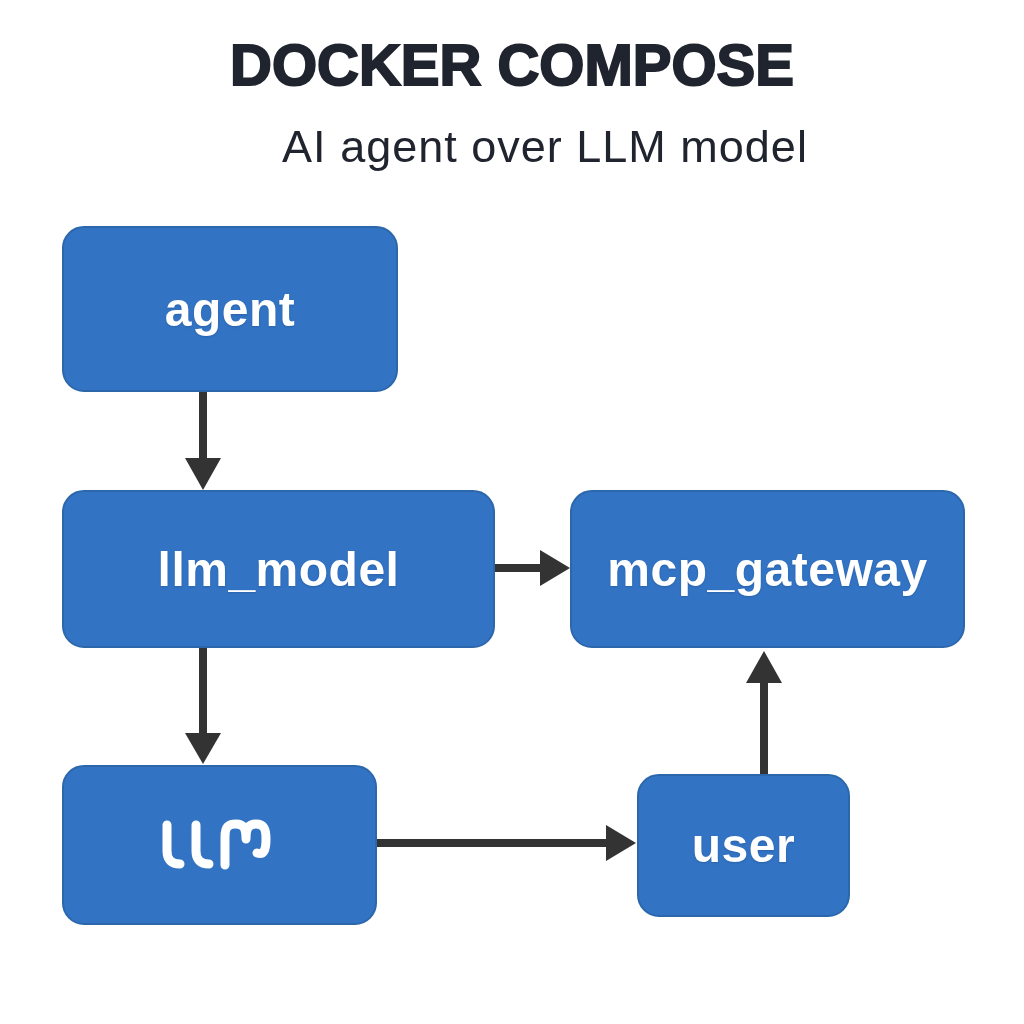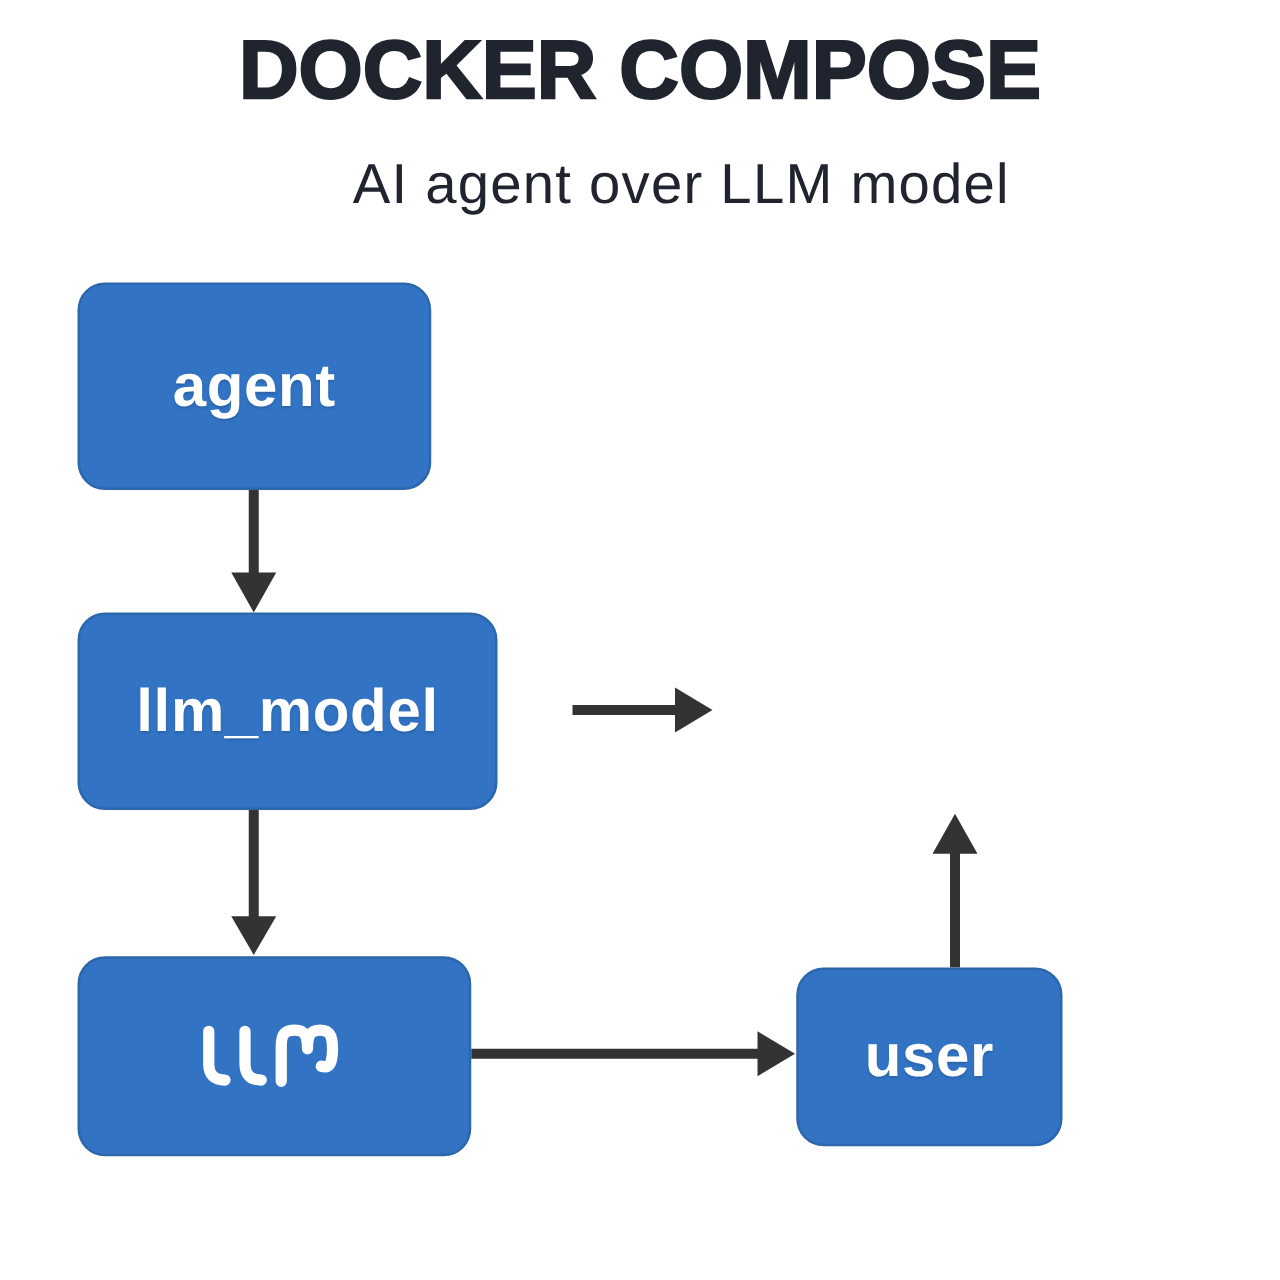--- a/index.html
+++ b/index.html
@@ -4,23 +4,23 @@
 <style>
   html,body{margin:0;padding:0;background:#ffffff;}
   .canvas{
     position:relative;
     width:1024px;height:1024px;
     background:#ffffff;
     overflow:hidden;
     font-family:"Liberation Sans", sans-serif;
   }
   .title{
-    position:absolute;top:22px;left:0;width:100%;
+    position:absolute;top:36px;left:0;width:100%;
     text-align:center;
-    font-size:66px;line-height:1.0;
+    font-size:58px;line-height:1.0;
     font-weight:900;
     letter-spacing:0px;
     color:#20242e;
     -webkit-text-stroke:2px #20242e;
     margin:0;
   }
   .subtitle{
     position:absolute;top:122px;left:0;width:100%;
     text-align:center;
     font-size:45px;line-height:1.1;
@@ -38,22 +38,22 @@
     box-sizing:border-box;
     display:flex;align-items:center;justify-content:center;
     color:#ffffff;
   }
   .node .label{
     font-size:48px;
     font-weight:600;
     letter-spacing:0.5px;
     text-shadow:0 1px 2px rgba(20,50,90,0.25);
   }
-  .node-agent      {left:62px;  top:226px; width:283px; height:166px;}
-  .node-llm-model  {left:62px;  top:490px; width:336px; height:158px;}
+  .node-agent      {left:62px;  top:226px; width:336px; height:166px;}
+  .node-llm-model  {left:62px;  top:490px; width:433px; height:158px;}
   .node-mcp-gateway{left:570px; top:490px; width:395px; height:158px;}
   .node-llm-logo   {left:62px;  top:765px; width:315px; height:160px;}
   .node-user       {left:637px; top:774px; width:213px; height:143px;}
   .arrows{
     position:absolute;left:0;top:0;width:1024px;height:1024px;
     pointer-events:none;
   }
   .arrows line{stroke:#333333;stroke-width:8;}
   .arrows polygon{fill:#333333;}
   .wordmark{display:block;}
@@ -94,20 +94,23 @@
   </svg>
 
   <div class="node node-agent">
     <span class="label">agent</span>
   </div>
 
   <div class="node node-llm-model">
     <span class="label">llm_model</span>
   </div>
 
+  <div class="node node-mcp-gateway">
+    <span class="label">mcp_gateway</span>
+  </div>
 
   <div class="node node-llm-logo" role="img" aria-label="llm">
 
     <svg class="wordmark" width="124" height="52" viewBox="0 0 124 50" aria-hidden="true">
       <path d="M9,5 V31 Q9,44 22,44"></path>
       <path d="M38,5 V31 Q38,44 51,44"></path>
       <path d="M67,45 V17 C67,7 70,4 78,4 C86,4 88,9 88,19 C88,9 90,4 98,4 C106,4 108,9 108,19 C108,30 106,35 99,33"></path>
     </svg>
   </div>
 

